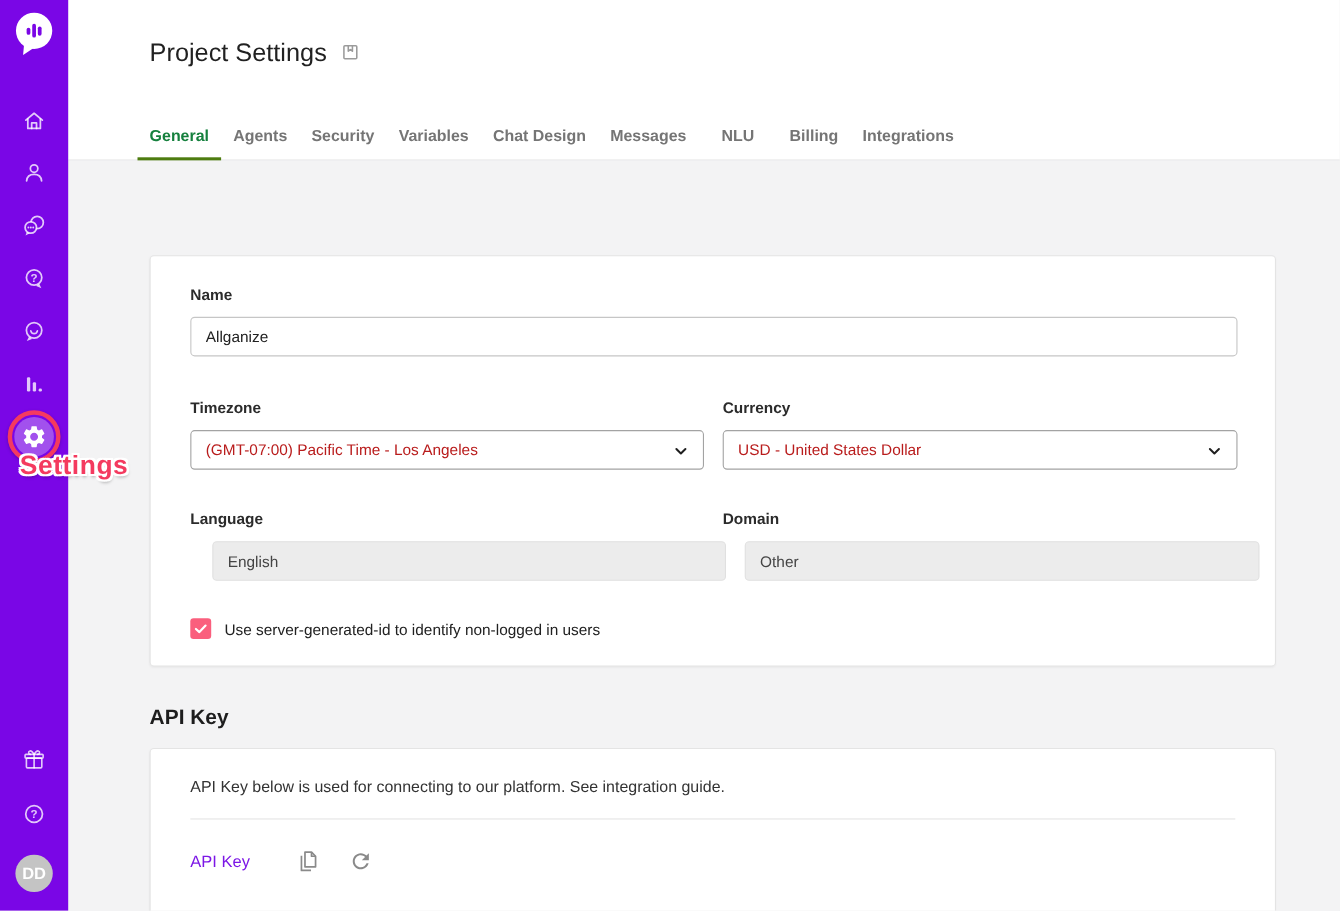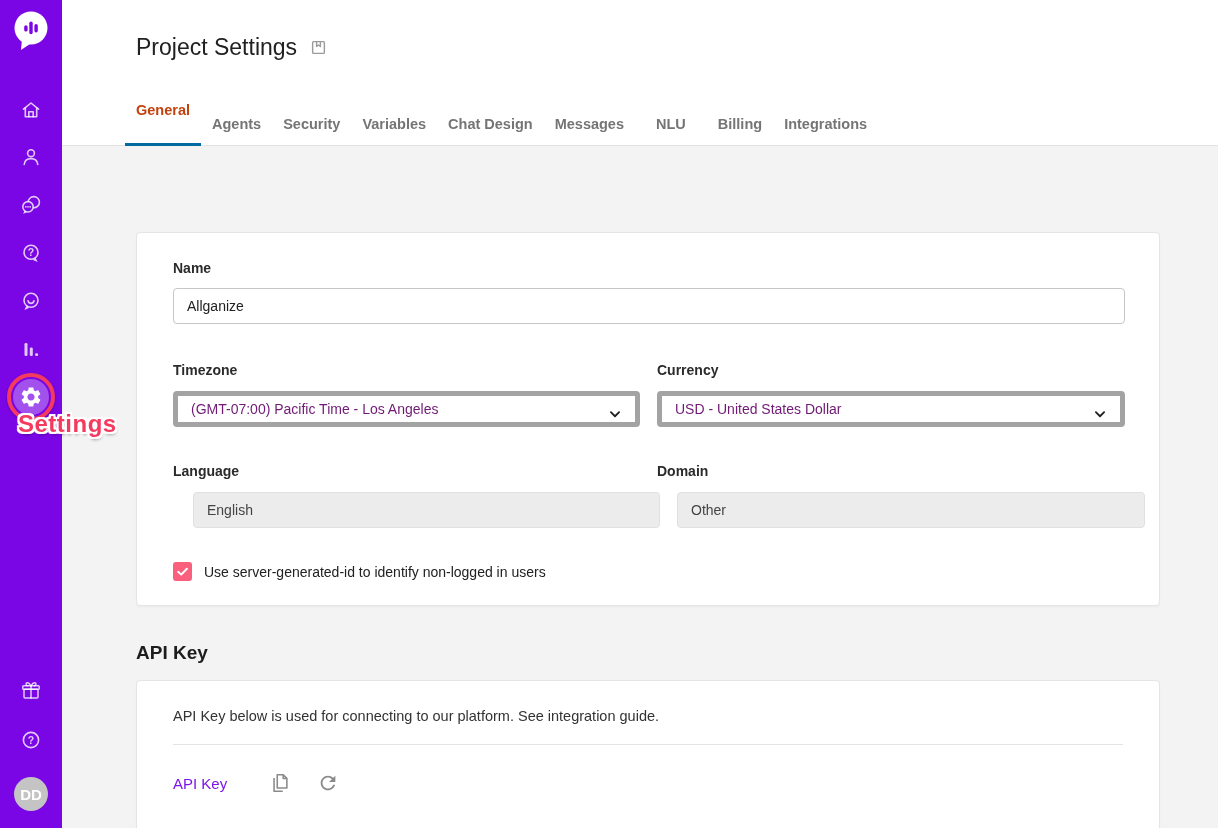--- a/index.html
+++ b/index.html
@@ -22,35 +22,35 @@
     text-shadow:-2px -2px 0 #fff, 2px -2px 0 #fff, -2px 2px 0 #fff, 2px 2px 0 #fff,
                 0 -2px 0 #fff, 0 2px 0 #fff, -2px 0 0 #fff, 2px 0 0 #fff, 1px 3px 3px rgba(0,0,0,0.35); }
 
   
   .header { position:absolute; left:62px; top:0; width:1156px; height:146px; background:#fff; border-bottom:1px solid #e3e3e3; }
   .page-title-row { position:absolute; left:74px; top:34px; display:flex; align-items:center; }
   .page-title { font-size:23px; font-weight:500; color:#212121; }
   .bookmark-btn { margin-left:13px; margin-top:4px; color:#9b9b9b; cursor:pointer; }
   .tabs { position:absolute; left:63px; bottom:-1px; display:flex; align-items:flex-end; }
   .tab { padding:0 11px 14px; font-size:14.5px; font-weight:700; color:#757575; cursor:pointer; white-space:nowrap; }
-  .tab.active { color:#c2410c; border-bottom:3px solid #0369a1; padding-bottom:25px; }
+  .tab.active { color:#15803d; border-bottom:3px solid #4d7c0f; padding-bottom:11px; }
   .tab.wide-gap { margin:0 10px; }
 
   
   .content { position:absolute; left:62px; top:146px; width:1156px; height:682px; background:#f3f3f4; overflow:hidden; }
   .section-heading { position:absolute; left:74px; font-size:19px; font-weight:700; color:#1d1d1d; }
   .card { position:absolute; left:74px; width:1024px; background:#fff; border:1px solid #e4e4e4; border-radius:4px; box-shadow:0 1px 2px rgba(0,0,0,0.04); }
   .card1 { top:86px; height:374px; }
   .card2 { top:534px; height:210px; }
 
   .field-label { position:absolute; font-size:14px; font-weight:700; color:#2b2b2b; }
   .text-input { position:absolute; height:36px; border:1px solid #c6c6c6; border-radius:4px; background:#fff;
     font-family:inherit; font-size:14px; color:#212121; padding:0 13px; outline:none; }
-  .select-box { position:absolute; height:36px; width:467px; border:5px solid #a3a3a3; border-radius:4px; background:#fff;
-    display:flex; align-items:center; padding:0 13px; font-size:14px; color:#701a75; cursor:pointer; }
+  .select-box { position:absolute; height:36px; width:467px; border:1px solid #a3a3a3; border-radius:4px; background:#fff;
+    display:flex; align-items:center; padding:0 13px; font-size:14px; color:#b91c1c; cursor:pointer; }
   .select-box .chev { position:absolute; right:11px; top:9px; color:#1f1f1f; }
   .disabled-input { background:#ececec; border:1px solid #e0e0e0; color:#444; cursor:default;margin-left:20px; }
 
   .checkbox-row { position:absolute; left:36px; top:329px; display:flex; align-items:center; cursor:pointer; }
   .checkbox { width:19px; height:19px; border-radius:3px; background:#FA5F7D; display:flex; align-items:center; justify-content:center; }
   .checkbox svg { width:15px; height:15px; }
   .checkbox-label { margin-left:12px; font-size:14px; color:#212121; }
 
   .api-desc { position:absolute; left:36px; top:27px; font-size:14.5px; color:#333; }
   .api-divider { position:absolute; left:36px; right:36px; top:63px; border-top:1px solid #e4e4e4; }

